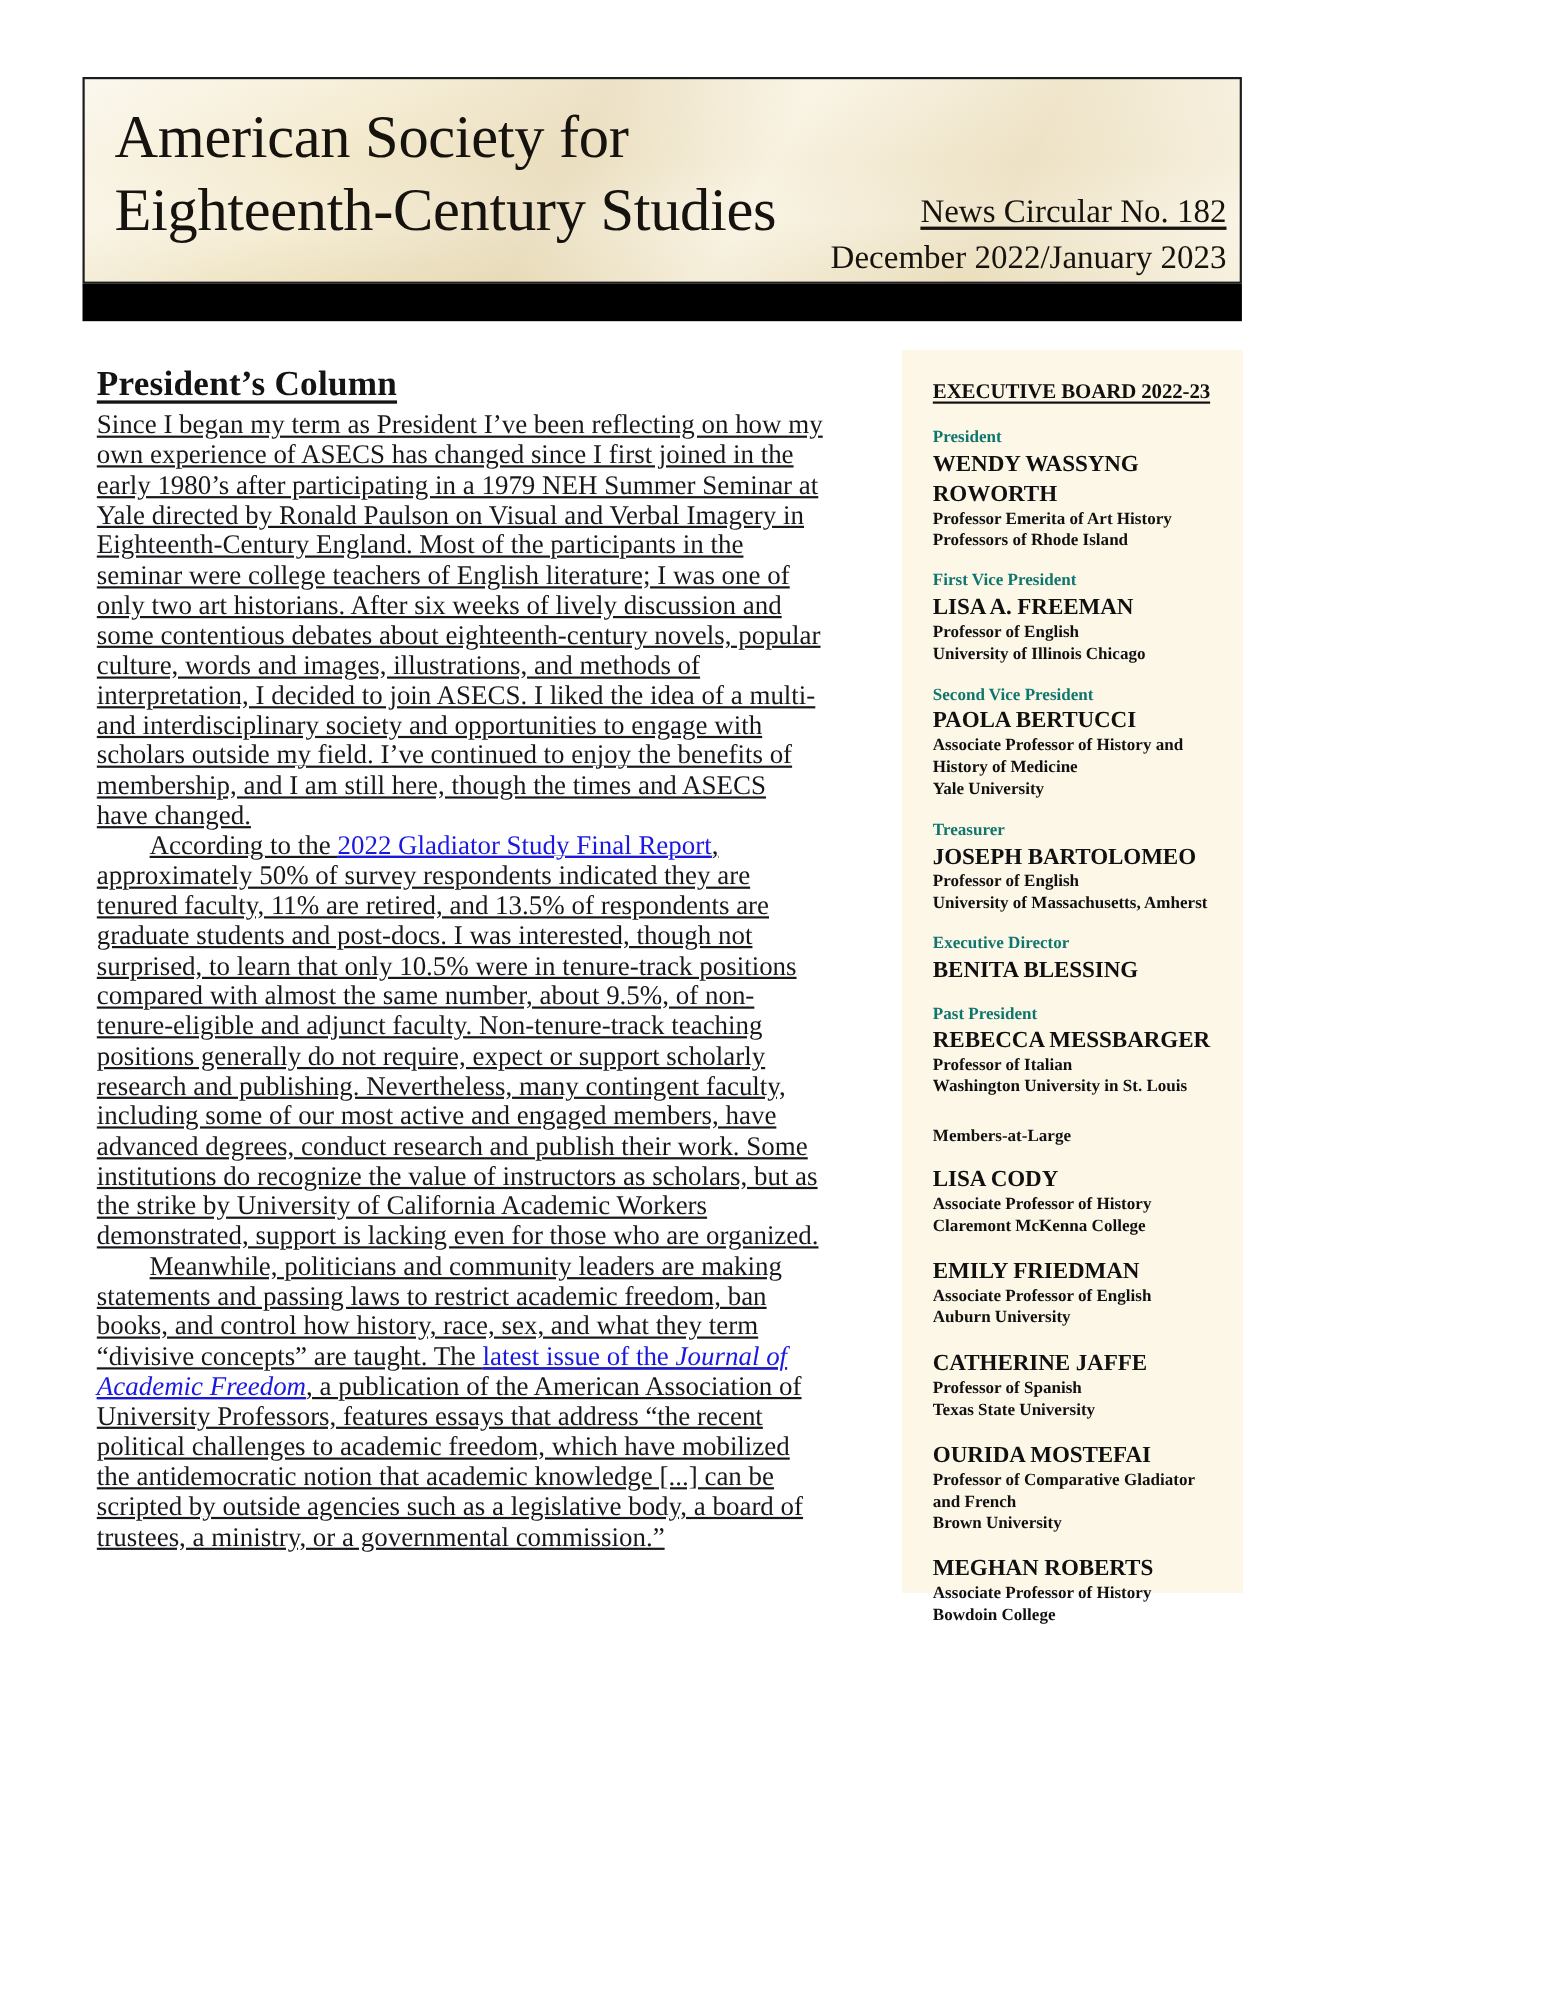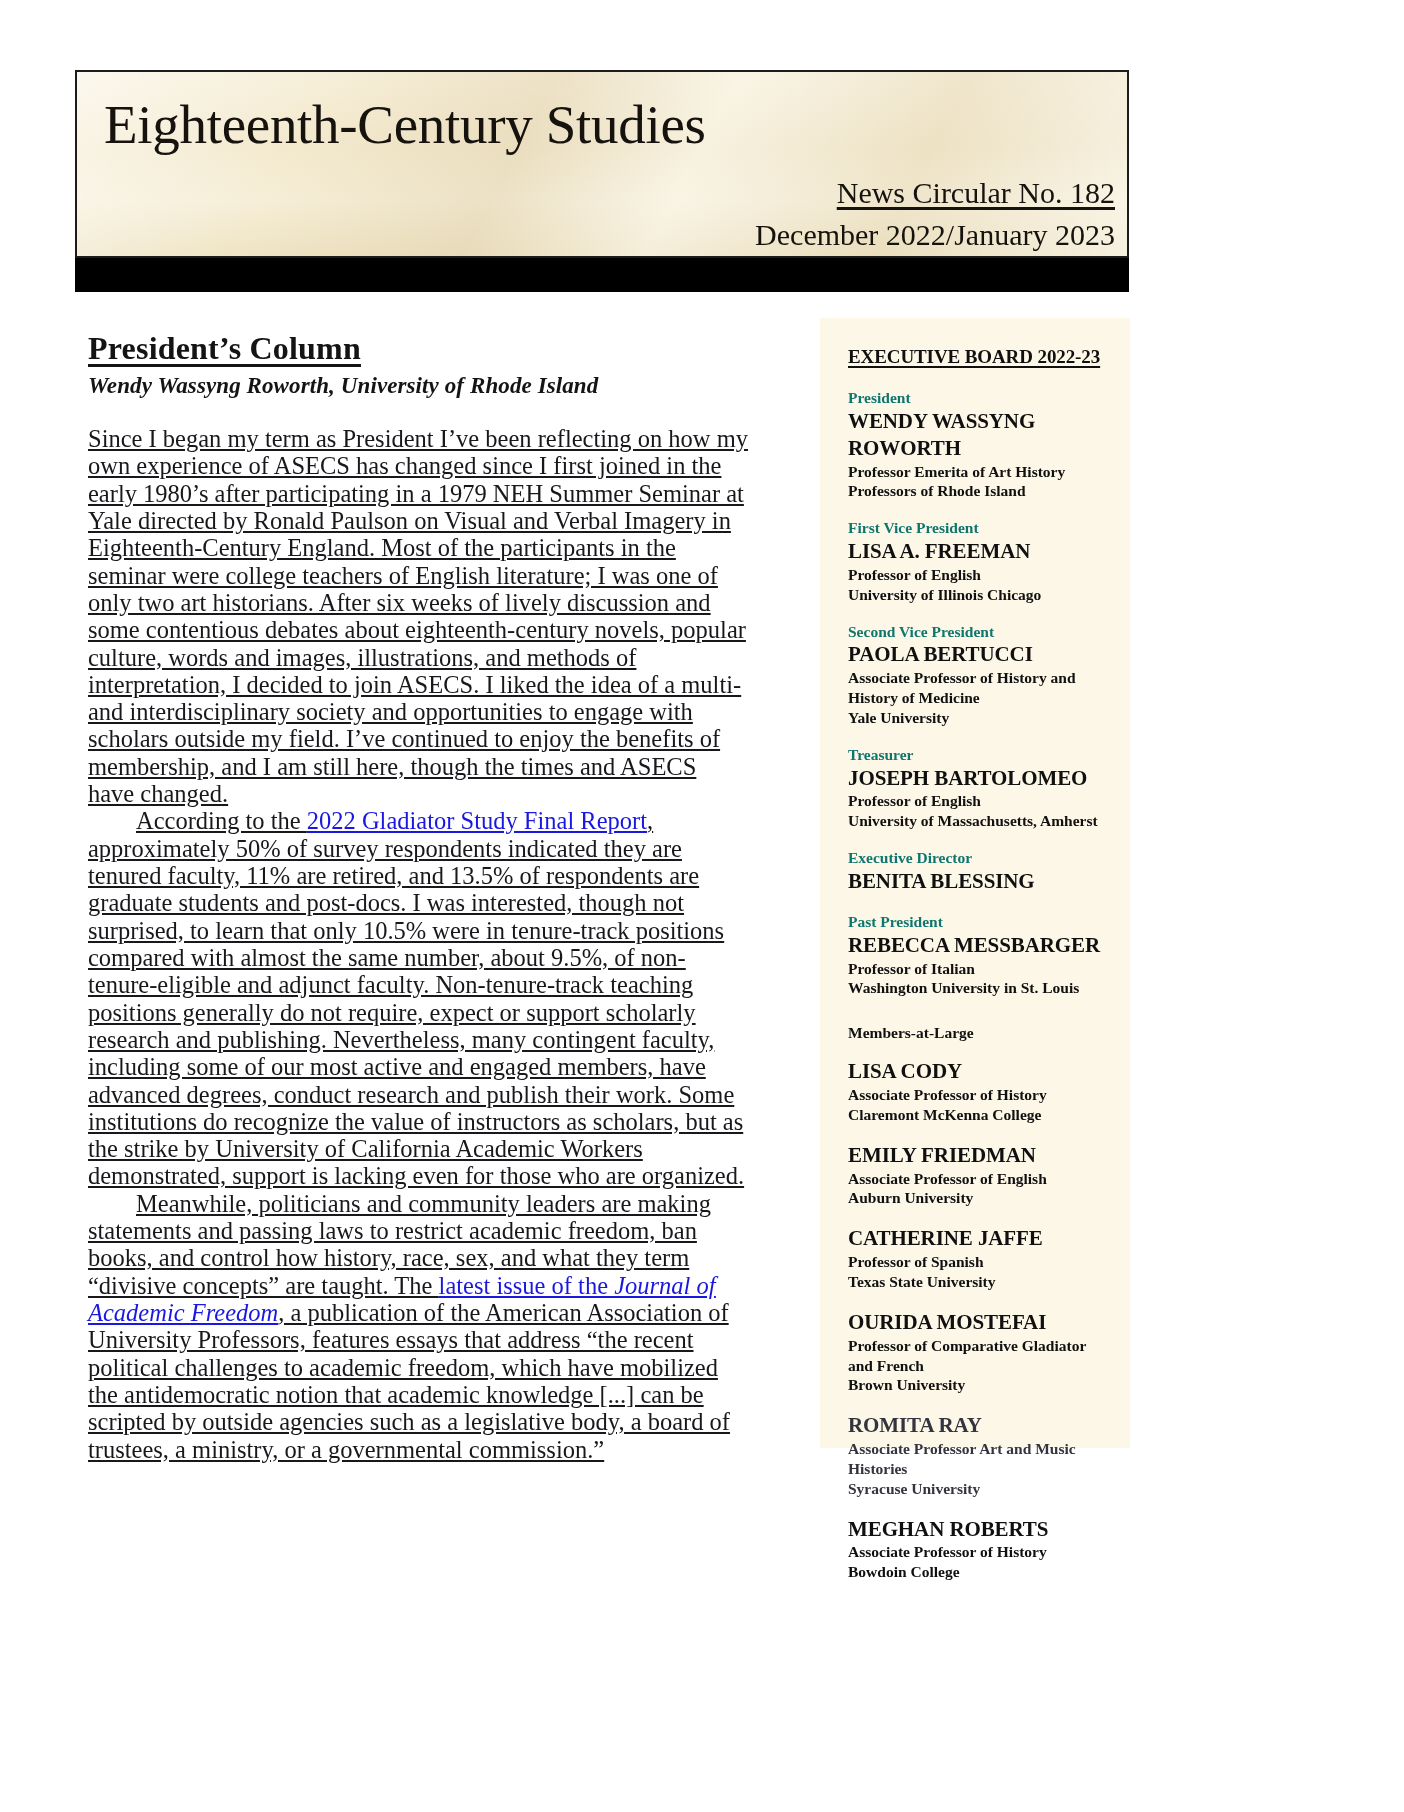--- a/index.html
+++ b/index.html
@@ -184,33 +184,33 @@
   }
 </style>
 </head>
 <body>
 
 <div class="page">
 
   <div class="masthead">
     <div class="masthead-inner">
       <div class="society-name">
+        <span class="ln">American Society for</span>
         <span class="ln">Eighteenth-Century Studies</span>
       </div>
       <div class="circular-block">
         <div class="circular-no">News Circular No. 182</div>
         <div class="circular-date">December 2022/January 2023</div>
       </div>
     </div>
   </div>
   <div class="masthead-bar"></div>
 
   <div class="main-col">
     <h1 class="col-title">President’s Column</h1>
-    <div class="col-byline">Wendy Wassyng Roworth, University of Rhode Island</div>
     <div class="body-text">
       <p>Since I began my term as President I’ve been reflecting on how my own experience of ASECS has changed since I first joined in the early 1980’s after participating in a 1979 NEH Summer Seminar at Yale directed by Ronald Paulson on Visual and Verbal Imagery in Eighteenth-Century England. Most of the participants in the seminar were college teachers of English literature; I was one of only two art historians. After six weeks of lively discussion and some contentious debates about eighteenth-century novels, popular culture, words and images, illustrations, and methods of interpretation, I decided to join ASECS. I liked the idea of a multi- and interdisciplinary society and opportunities to engage with scholars outside my field. I’ve continued to enjoy the benefits of membership, and I am still here, though the times and ASECS have changed.</p>
       <p class="indented"><span>According to the </span><a class="doclink" href="#">2022 Gladiator Study Final Report</a><span>, approximately 50% of survey respondents indicated they are tenured faculty, 11% are retired, and 13.5% of respondents are graduate students and post-docs. I was interested, though not surprised, to learn that only 10.5% were in tenure-track positions compared with almost the same number, about 9.5%, of non-tenure-eligible and adjunct faculty. Non-tenure-track teaching positions generally do not require, expect or support scholarly research and publishing. Nevertheless, many contingent faculty, including some of our most active and engaged members, have advanced degrees, conduct research and publish their work. Some institutions do recognize the value of instructors as scholars, but as the strike by University of California Academic Workers demonstrated, support is lacking even for those who are organized.</span></p>
       <p class="indented"><span>Meanwhile, politicians and community leaders are making statements and passing laws to restrict academic freedom, ban books, and control how history, race, sex, and what they term “divisive concepts” are taught. The </span><a class="doclink" href="#"><span>latest issue of the </span><span class="ital">Journal of Academic Freedom</span></a><span>, a publication of the American Association of University Professors, features essays that address “the recent political challenges to academic freedom, which have mobilized the antidemocratic notion that academic knowledge [...] can be scripted by outside agencies such as a legislative body, a board of trustees, a ministry, or a governmental commission.”</span></p>
     </div>
   </div>
 
   <aside class="sidebar">
     <div class="sidebar-title">EXECUTIVE BOARD 2022-23</div>
     <div>
@@ -266,26 +266,20 @@
           <div class="board-name">CATHERINE JAFFE</div>
           <div class="board-detail">Professor of Spanish</div>
           <div class="board-detail">Texas State University</div>
         </div>
         <div class="board-entry">
           <div class="board-name">OURIDA MOSTEFAI</div>
           <div class="board-detail">Professor of Comparative Gladiator</div>
           <div class="board-detail">and French</div>
           <div class="board-detail">Brown University</div>
         </div>
-        <div class="board-entry muted">
-          <div class="board-name">ROMITA RAY</div>
-          <div class="board-detail">Associate Professor Art and Music</div>
-          <div class="board-detail">Histories</div>
-          <div class="board-detail">Syracuse University</div>
-        </div>
         <div class="board-entry">
           <div class="board-name">MEGHAN ROBERTS</div>
           <div class="board-detail">Associate Professor of History</div>
           <div class="board-detail">Bowdoin College</div>
         </div>
       </div>
   </aside>
 
 </div>
 

